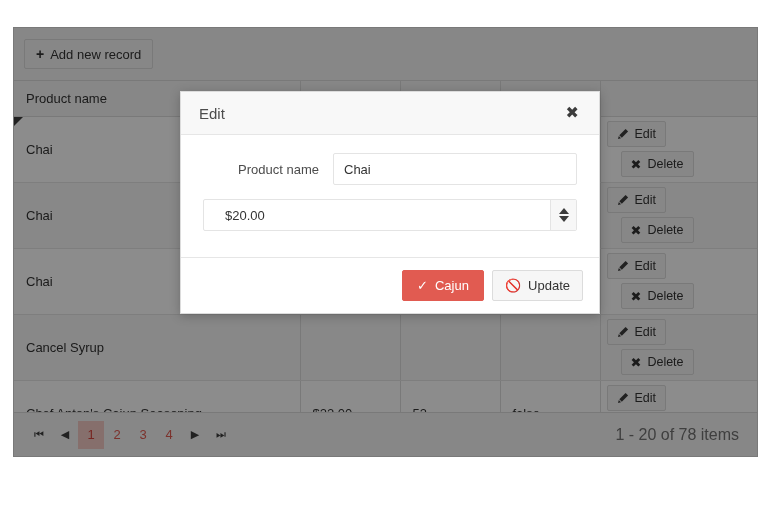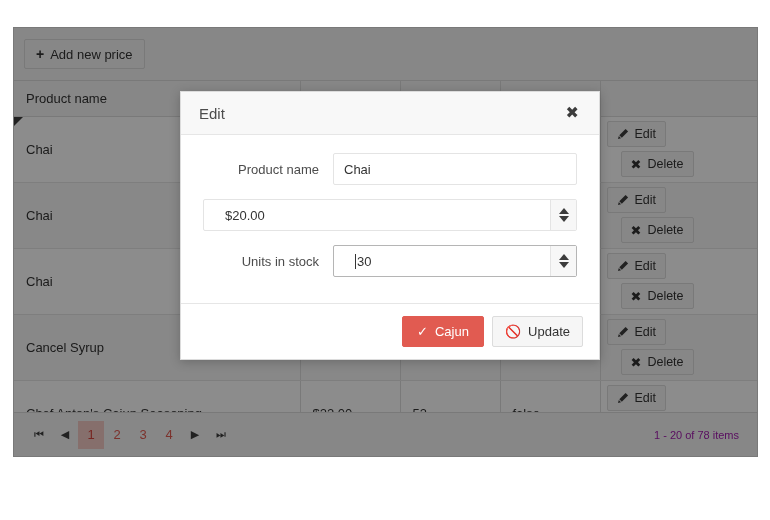--- a/index.html
+++ b/index.html
@@ -115,21 +115,21 @@
     display: inline-flex; align-items: center; justify-content: center;
     color: #3c3c3c; font-size: 11px;
   }
   .pg-num {
     min-width: 26px; height: 28px;
     display: inline-flex; align-items: center; justify-content: center;
     color: #e15b51; font-size: 13px;
     padding: 0 6px;
   }
   .pg-num.sel { background: #f4cac5; color: #d8443c; }
-  .pg-info { margin-left: auto; font-size: 11px; color: #a21caf; padding-right: 6px; }
+  .pg-info { margin-left: auto; font-size: 16px; color: #737373; padding-right: 6px; }
 
   
   #modal {
     position: absolute;
     left: 180px; top: 91px;
     width: 420px;
     background: #ffffff;
     border: 1px solid #dcdcdc;
     box-shadow: 0 2px 10px rgba(0,0,0,0.22);
     z-index: 100;
@@ -230,21 +230,21 @@
   .ico { line-height: 1; font-size: 13px; display:inline-flex; }
 </style>
 </head>
 <body>
 
 <div id="grid-wrap">
 
   <div class="grid-toolbar">
     <span class="k-btn">
       <span class="gl">+</span>
-      <span>Add new price</span>
+      <span>Add new record</span>
     </span>
   </div>
 
   <table class="kgrid">
     <colgroup>
       <col style="width:286px">
         <col style="width:100px">
         <col style="width:100px">
         <col style="width:100px">
         <col style="width:157px">
@@ -412,33 +412,20 @@
     <div class="frow">
       <div class="fctrl">
         <div class="k-input numeric">$20.00</div>
         <div class="spin">
           <span class="up"></span>
           <span class="dn"></span>
         </div>
       </div>
     </div>
 
-    <div class="frow">
-      <div class="flabel">Units in stock</div>
-      <div class="fctrl">
-        <div class="k-input numeric focused">
-          <span class="caret"></span>
-          <span>30</span>
-        </div>
-        <div class="spin">
-          <span class="up"></span>
-          <span class="dn"></span>
-        </div>
-      </div>
-    </div>
 
 
   </div>
 
   <div class="m-foot">
     <span class="btn-primary">
       <span class="ico">✓</span>
       <span>Cajun</span>
     </span>
     <span class="btn-default">

